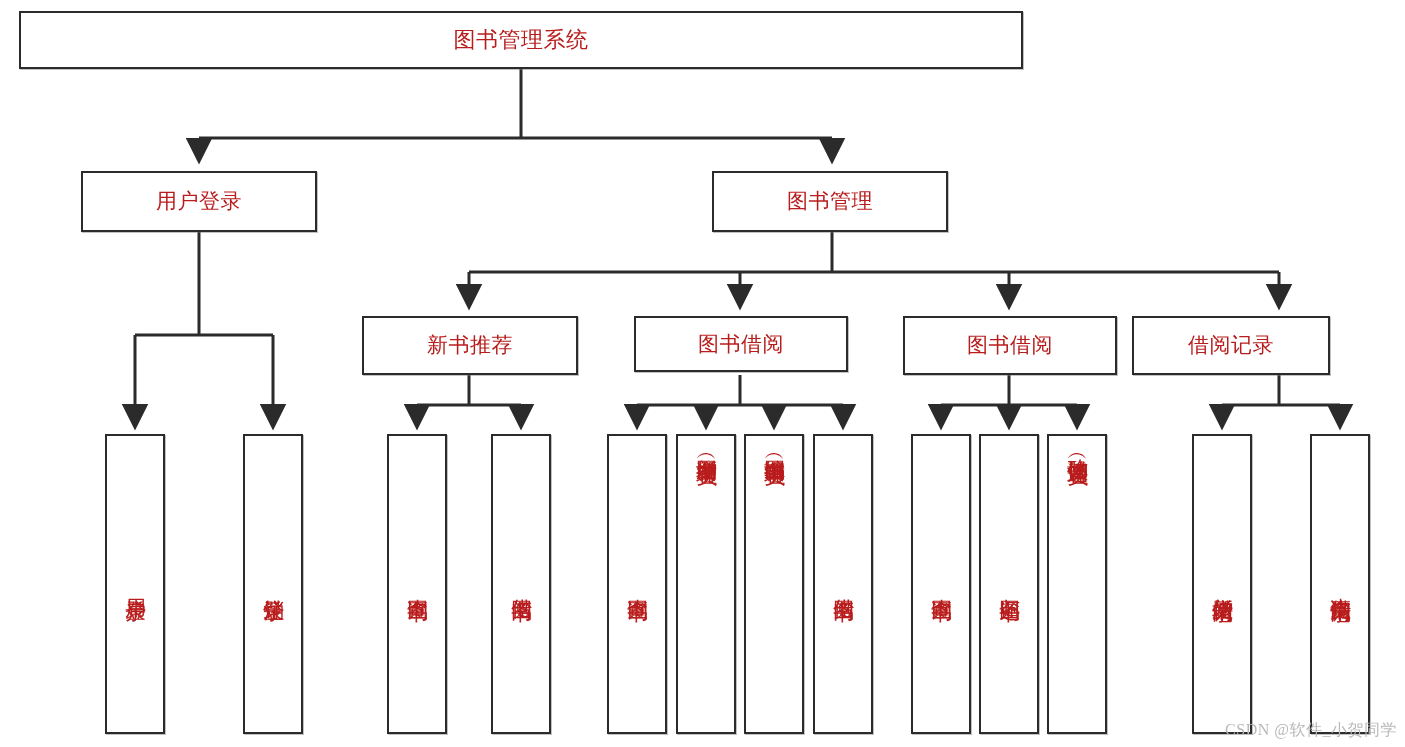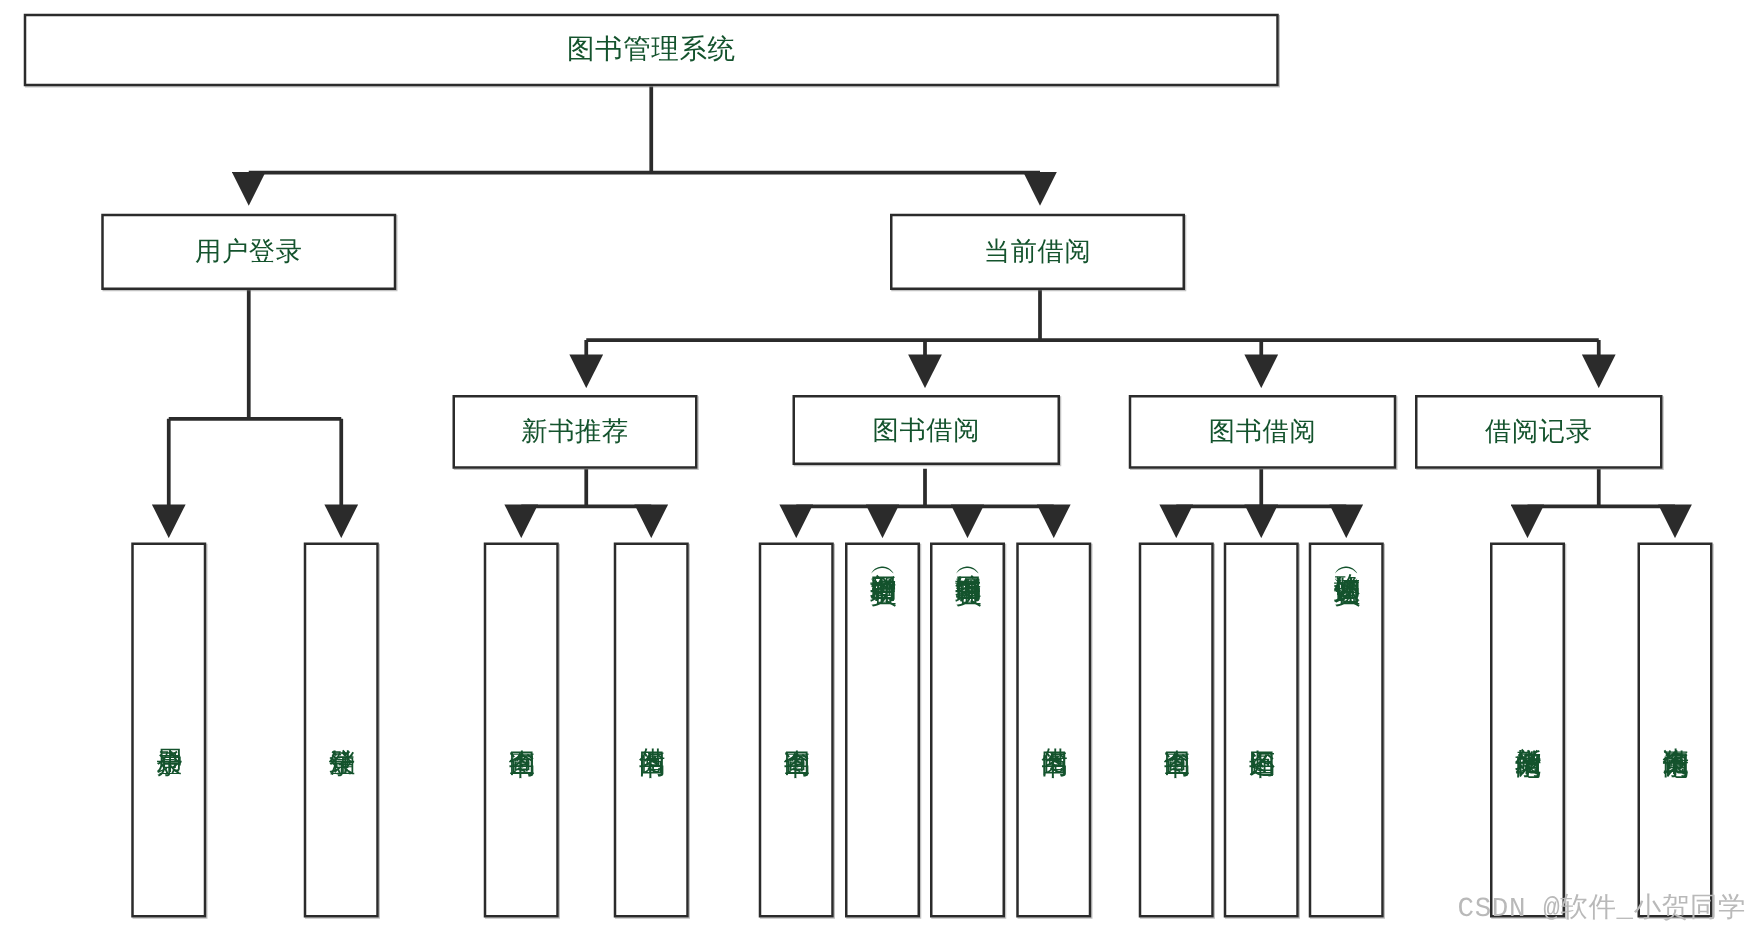--- a/index.html
+++ b/index.html
@@ -28,21 +28,21 @@
     pointer-events: none;
   }
   .node {
     position: absolute;
     box-sizing: border-box;
     border: 2px solid #2b2b2b;
     background: #ffffff;
     display: flex;
     align-items: center;
     justify-content: center;
-    color: #14532d;
+    color: #b91c1c;
     box-shadow: 1px 1px 0 rgba(120,120,120,0.45);
   }
   .node .label {
     display: block;
     text-align: center;
     line-height: 1.15;
   }
   .node.horiz .label {
     font-size: 21px;
     letter-spacing: 0.5px;
@@ -64,25 +64,25 @@
     white-space: nowrap;
   }
   .node.vert.center-v {
     align-items: center;
     padding-top: 0;
   }
   #watermark {
     position: absolute;
     right: 8px;
     bottom: 6px;
-    font-size: 22px;
+    font-size: 16px;
     color: #b9b9b9;
     letter-spacing: 0.5px;
     white-space: nowrap;
-    font-family: Liberation Mono, monospace;
+    font-family: Liberation Serif, serif;
   }
 </style>
 </head>
 <body>
 
 <div id="diagram-root">
 
   <svg class="edges" viewBox="0 0 1405 747" xmlns="http://www.w3.org/2000/svg">
     <defs>
       <marker id="arrow" viewBox="0 0 12 12" refX="10" refY="6" markerWidth="9" markerHeight="9" orient="auto-start-reverse">
@@ -134,24 +134,24 @@
   </svg>
 
   <div class="node root" style="left:19px; top:11px; width:1004px; height:58px;">
     <span class="label">图书管理系统</span>
   </div>
 
   <div class="node horiz" style="left:81px; top:171px; width:236px; height:61px;">
     <span class="label">用户登录</span>
   </div>
   <div class="node horiz" style="left:712px; top:171px; width:236px; height:61px;">
-    <span class="label">当前借阅</span>
-  </div>
-
-  <div class="node horiz" style="left:362px; top:316px; width:196px; height:59px;">
+    <span class="label">图书管理</span>
+  </div>
+
+  <div class="node horiz" style="left:362px; top:316px; width:216px; height:59px;">
     <span class="label">新书推荐</span>
   </div>
   <div class="node horiz" style="left:634px; top:316px; width:214px; height:56px;">
     <span class="label">图书借阅</span>
   </div>
   <div class="node horiz" style="left:903px; top:316px; width:214px; height:59px;">
     <span class="label">图书借阅</span>
   </div>
   <div class="node horiz" style="left:1132px; top:316px; width:198px; height:59px;">
     <span class="label">借阅记录</span>

